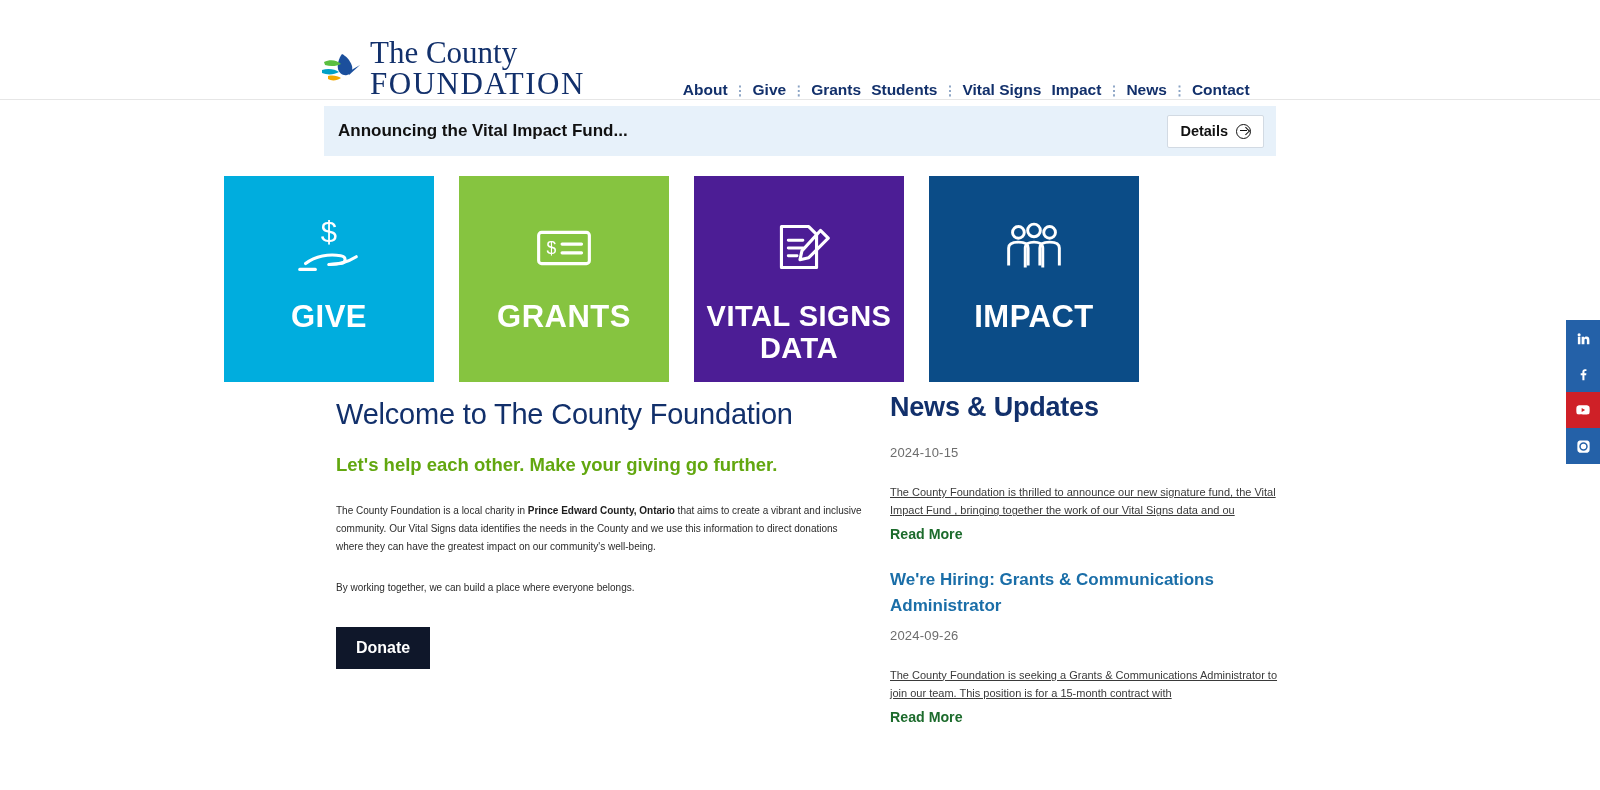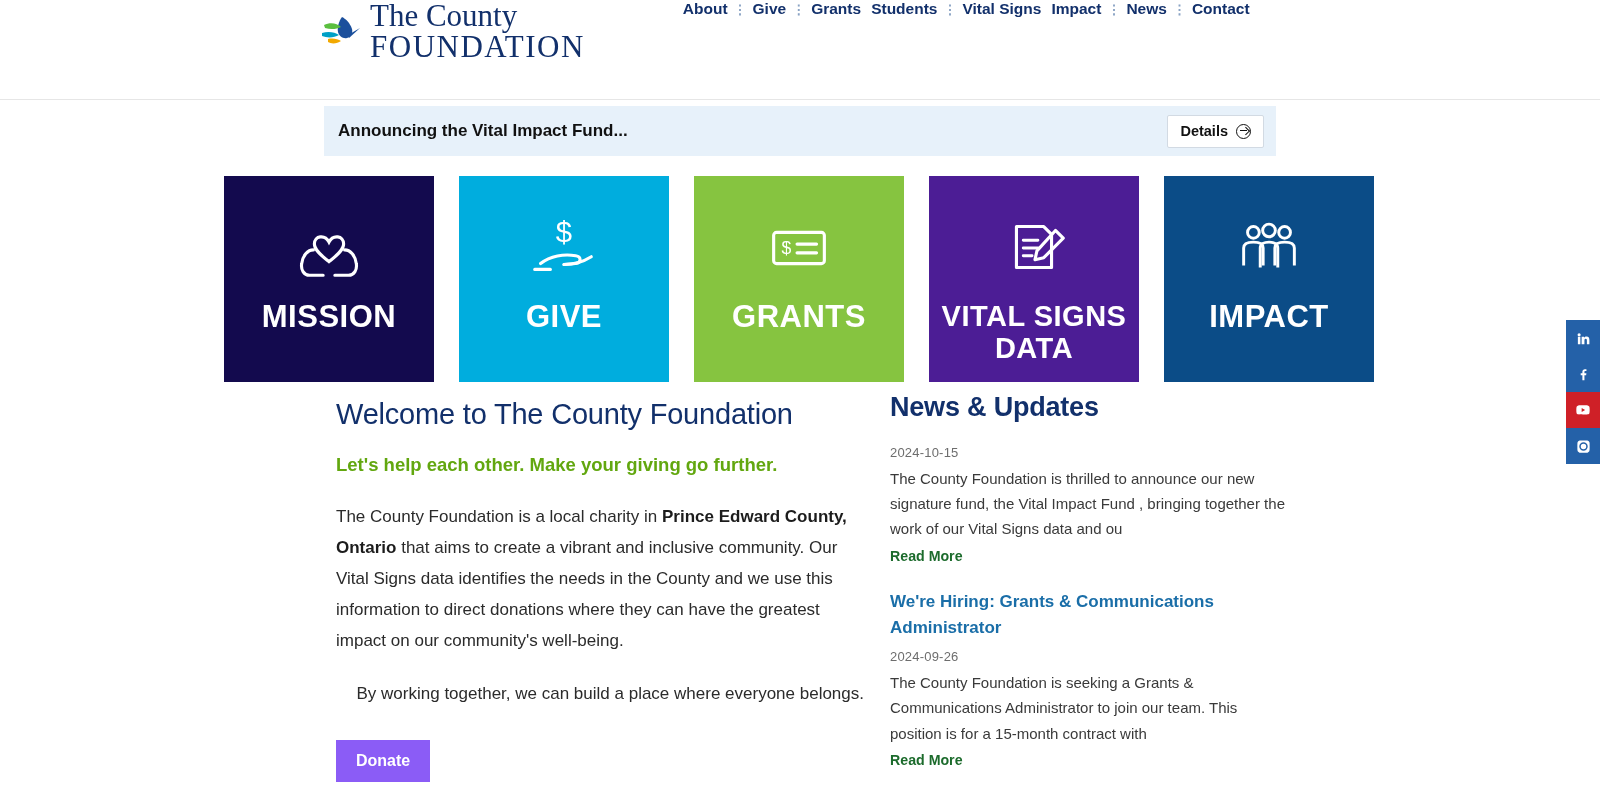--- a/index.html
+++ b/index.html
@@ -11,21 +11,21 @@
     font-family: "Liberation Sans", sans-serif;
   }
 
   
   .header {
     position: relative;
     height: 100px;
     background: #ffffff;
     border-bottom: 1px solid #e6e6e6;
     display: flex;
-    align-items: flex-start;
+    align-items: flex-end;
   }
   .logo-wrap {
     display: flex;
     align-items: center;
     margin-left: 312px;
   }
   .logo-bird { width: 52px; height: 52px; margin-right: 6px; }
   .logo-text {
     display: flex; flex-direction: column; justify-content: center;
     line-height: 1.0;
@@ -169,30 +169,30 @@
     letter-spacing: -0.2px;
   }
   .welcome h2 {
     margin: 23px 0 0 0;
     font-size: 18.5px;
     font-weight: bold;
     color: #62a70f;
   }
   .welcome p {
     margin: 26px 0 0 0;
-    font-size: 17px;
+    font-size: 10px;
     line-height: 1.82;
     color: #2b2b2b;
   }
-  .welcome p.second { margin-top: 22px; text-align: right; }
+  .welcome p.second { margin-top: 22px; }
   .welcome b { font-weight: bold; color: #1c1c1c; }
   .donate-btn {
     margin-top: 30px;
     display: inline-block;
-    background: #8b5cf6;
+    background: #0f172a;
     color: #ffffff;
     font-size: 16px;
     font-weight: bold;
     padding: 12px 20px;
     border: none;
     cursor: pointer;
   }
 
   .news {
     position: absolute;
@@ -217,24 +217,25 @@
     display: block;
     text-decoration: none;
   }
   .news-date {
     font-size: 13px;
     color: #6d6d6d;
     margin-top: 8px;
     letter-spacing: 0.2px;
   }
   .news-excerpt {
-    font-size: 15px;
+    font-size: 11px;
     line-height: 1.68;
     color: #3a3a3a;
-    margin-top: 6px;
+    margin-top: 23px;
+    text-decoration: underline;
   }
   .read-more {
     display: inline-block;
     margin-top: 6px;
     font-size: 14.2px;
     font-weight: bold;
     color: #1c6b2c;
     text-decoration: none;
     cursor: pointer;
   }
@@ -302,30 +303,20 @@
     <span class="announce-text">Announcing the Vital Impact Fund...</span>
     <button class="details-btn">
       <span>Details</span>
       <span class="arrow-circle"></span>
     </button>
   </div>
 </div>
 
 <div class="tiles">
 
-  <div class="tile" style="background:#130a4e">
-    <span class="tile-icon">
-      <svg viewBox="0 0 80 70" width="78" height="70">
-        <path d="M40 30 C36 22 25 23 25 32 C25 39 34 45 40 50 C46 45 55 39 55 32 C55 23 44 22 40 30 Z" fill="none" stroke="#fff" stroke-width="3.2"></path>
-        <path d="M24 38 C18 38 13 44 12 52 C11 58 14 64 20 64 L34 64" fill="none" stroke="#fff" stroke-width="3.2" stroke-linecap="round"></path>
-        <path d="M56 38 C62 38 67 44 68 52 C69 58 66 64 60 64 L46 64" fill="none" stroke="#fff" stroke-width="3.2" stroke-linecap="round"></path>
-      </svg>
-    </span>
-    <span class="tile-label">MISSION</span>
-  </div>
 
   <div class="tile" style="background:#00adde">
     <span class="tile-icon">
       <svg viewBox="0 0 80 70" width="78" height="70">
         <text x="40" y="30" font-size="30" fill="#fff" text-anchor="middle" font-family="Liberation Sans, sans-serif">$</text>
         <path d="M16 52 C26 44 40 42 52 44 C58 45 58 51 52 52 L40 53" fill="none" stroke="#fff" stroke-width="3.2" stroke-linecap="round"></path>
         <path d="M40 53 C50 53 60 50 68 45" fill="none" stroke="#fff" stroke-width="3.2" stroke-linecap="round"></path>
         <path d="M10 58 L26 58" fill="none" stroke="#fff" stroke-width="3.2" stroke-linecap="round"></path>
       </svg>
     </span>

